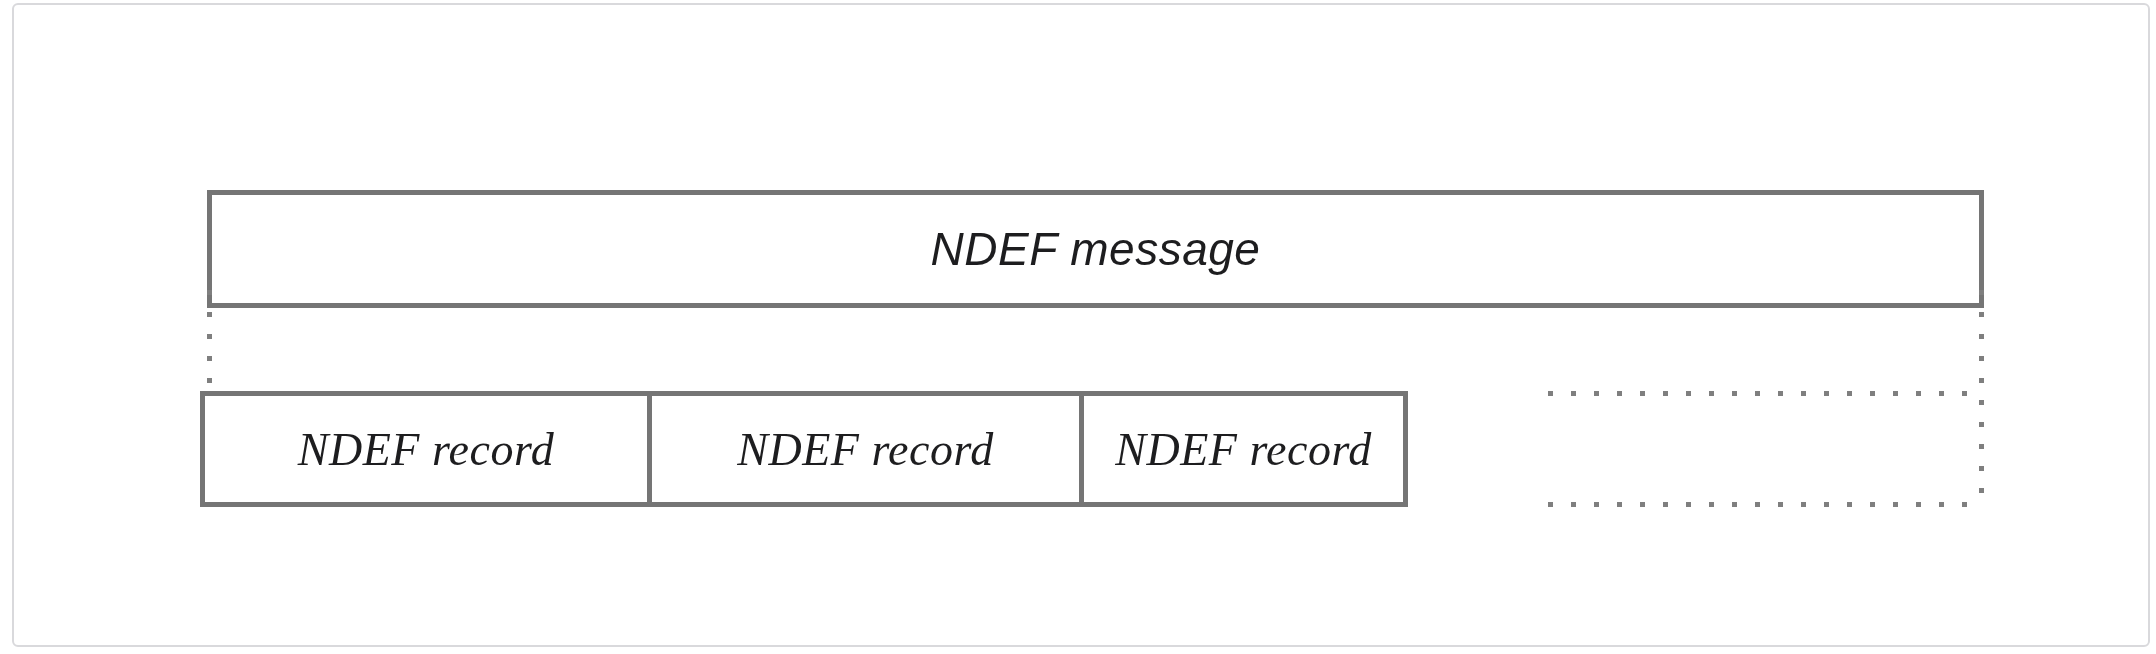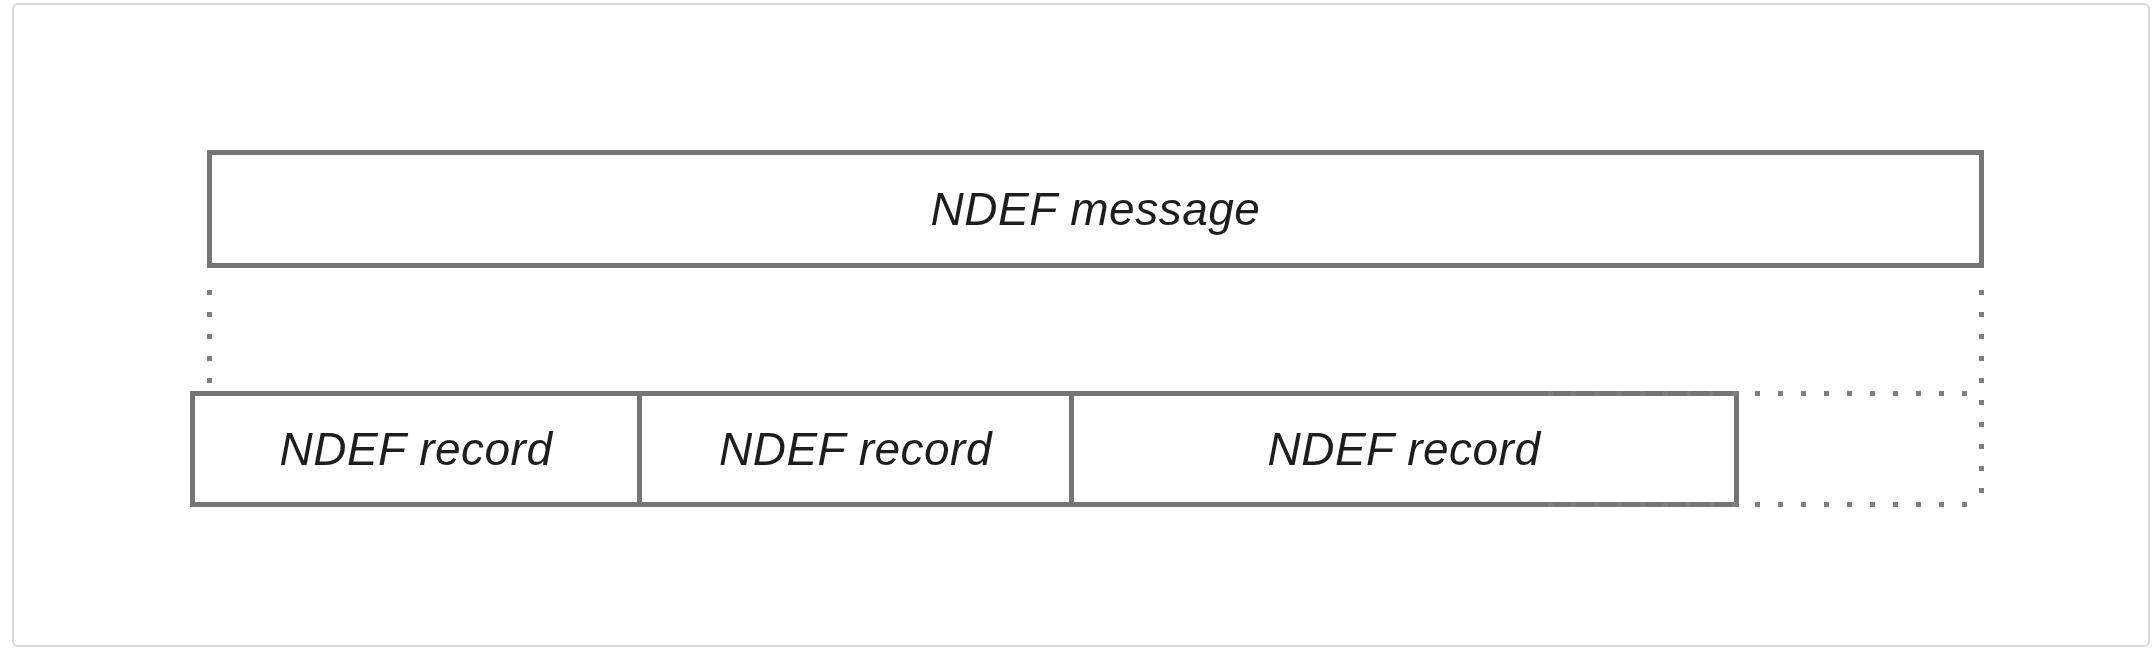--- a/index.html
+++ b/index.html
@@ -26,45 +26,47 @@
     background: var(--background, #ffffff);
   }
   .box {
     position: absolute;
     box-sizing: border-box;
     border: 5px solid var(--box-border, #757575);
     background: var(--background, #ffffff);
     display: flex;
     align-items: center;
     justify-content: center;
+    margin-top: 40px;
   }
   .box-label {
     font-style: italic;
     font-size: 46px;
     letter-spacing: 0.5px;
     color: var(--text, #1d1d1f);
     white-space: nowrap;
   }
   .message-box {
     left: 193px;
     top: 145px;
     width: 1777px;
     height: 118px;
   }
   .records-row {
     position: absolute;
     box-sizing: border-box;
-    left: 176px;
+    left: 186px;
     top: 386px;
-    width: 1549px;
+    width: 1208px;
     height: 116px;
     border: 5px solid var(--box-border, #757575);
     background: var(--background, #ffffff);
     display: grid;
     grid-template-columns: 447px 432px 1fr;
+    font-family: Liberation Serif, serif;
   }
   .record-cell {
     display: flex;
     align-items: center;
     justify-content: center;
   }
   .record-cell.divided {
     border-right: 5px solid var(--box-border, #757575);
   }
   .vdots {

